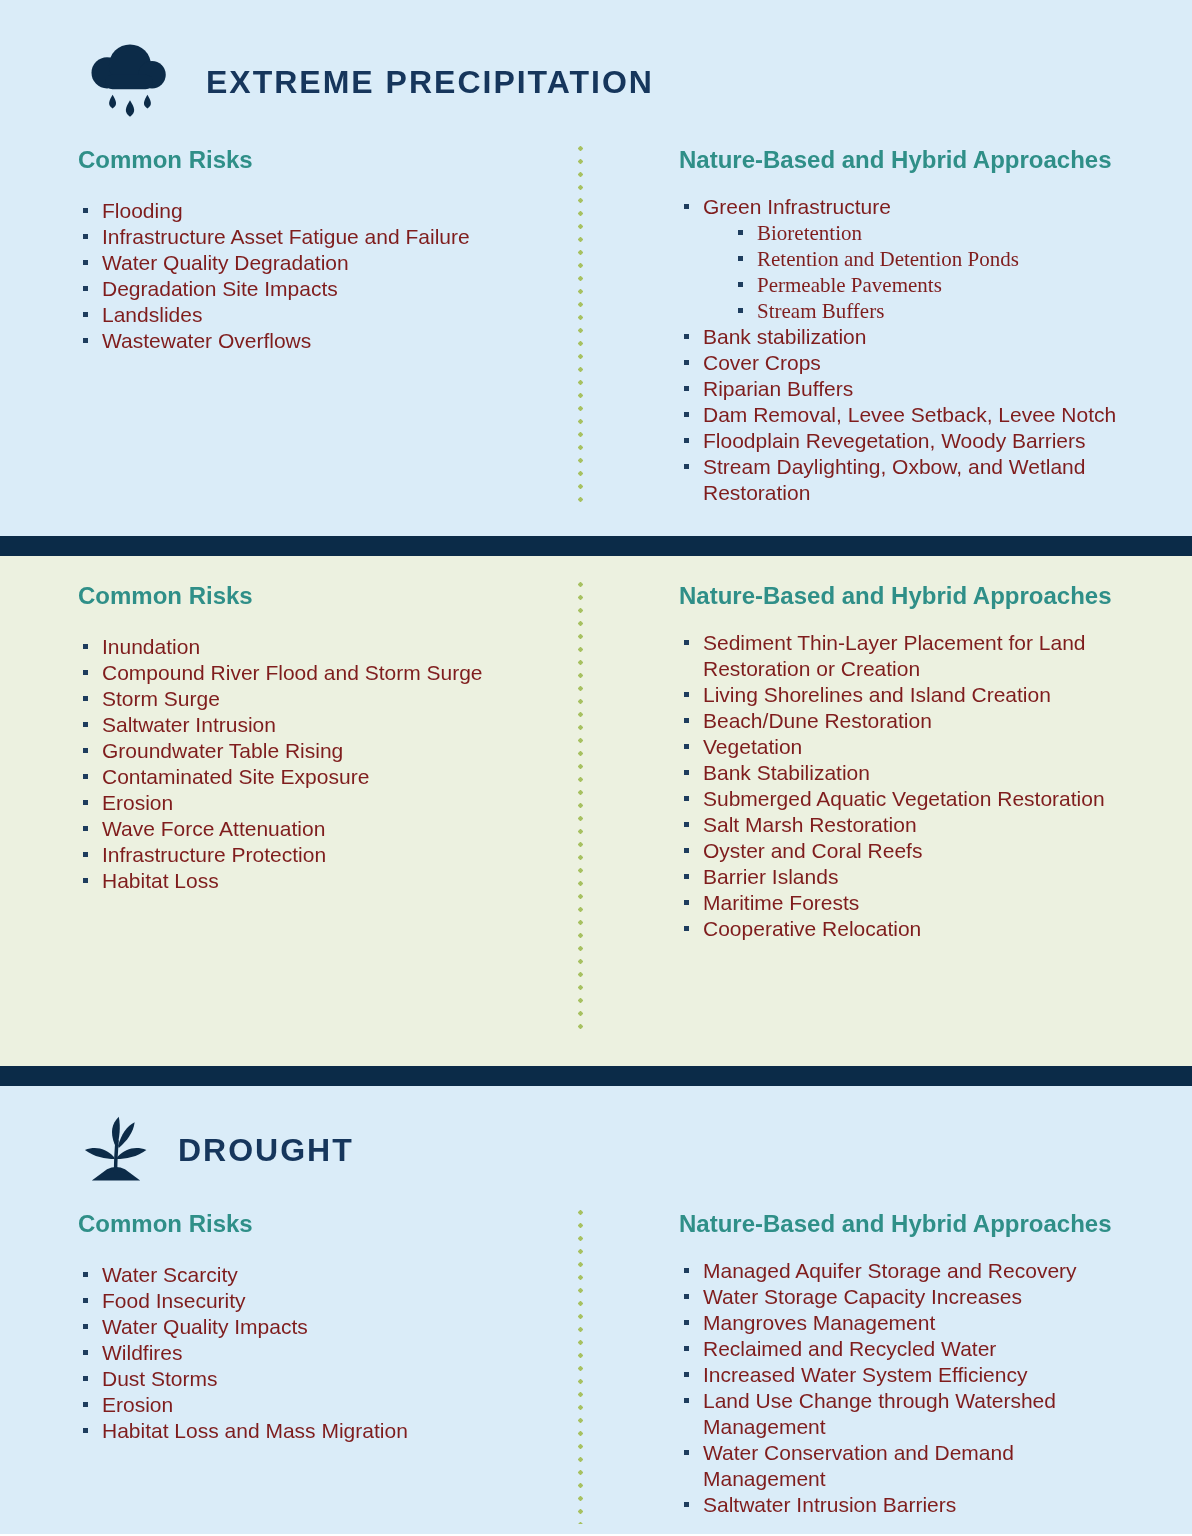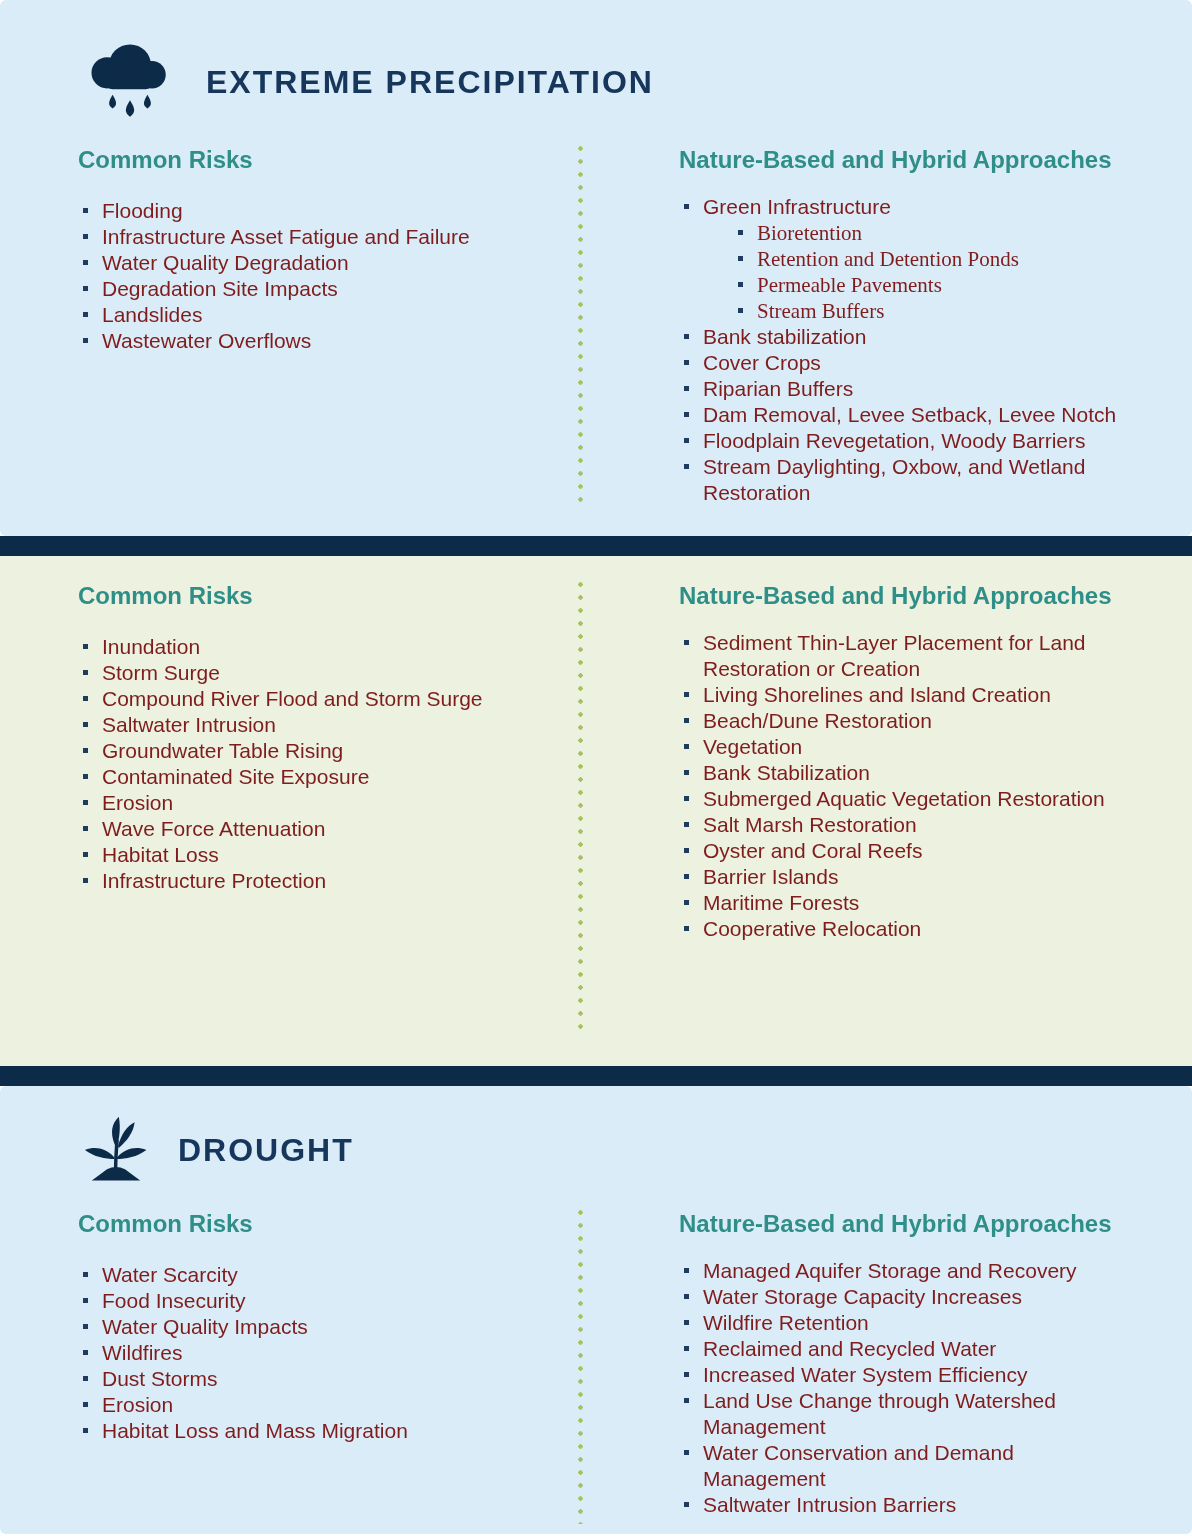--- a/index.html
+++ b/index.html
@@ -6,21 +6,21 @@
   html, body { width: 1192px; }
   body {
     font-family: "Liberation Sans", sans-serif;
     background: #ffffff;
   }
   .band {
     width: 1192px;
     display: flex;
     flex-direction: column;
   }
-  .band-blue { background: #daecf8; border-radius: 6px; }
+  .band-blue { background: #daecf8; }
   .band-green { background: #ecf1e0; }
   .band-s1 { min-height: 528px; padding: 38px 60px 30px 78px; }
   .band-s2 { min-height: 510px; padding: 26px 60px 34px 78px; }
   .band-s3 { min-height: 448px; padding: 24px 60px 10px 78px; }
 
   .divider-bar {
     width: 1192px;
     height: 20px;
     background: #0b2b48;
   }
@@ -133,29 +133,29 @@
 </section>
 
 <div class="divider-bar"></div>
 
 <section class="band band-green band-s2">
   <div class="columns">
     <div class="col-left">
       <h2 class="col-heading">Common Risks</h2>
       <ul class="bullets">
           <li><span class="li-text">Inundation</span></li>
+          <li><span class="li-text">Compound River Flood and Storm Surge</span></li>
           <li><span class="li-text">Storm Surge</span></li>
-          <li><span class="li-text">Compound River Flood and Storm Surge</span></li>
           <li><span class="li-text">Saltwater Intrusion</span></li>
           <li><span class="li-text">Groundwater Table Rising</span></li>
           <li><span class="li-text">Contaminated Site Exposure</span></li>
           <li><span class="li-text">Erosion</span></li>
           <li><span class="li-text">Wave Force Attenuation</span></li>
+          <li><span class="li-text">Infrastructure Protection</span></li>
           <li><span class="li-text">Habitat Loss</span></li>
-          <li><span class="li-text">Infrastructure Protection</span></li>
         </ul>
     </div>
     <div class="dotted-divider"></div>
     <div class="col-right">
       <h2 class="col-heading">Nature-Based and Hybrid Approaches</h2>
       <ul class="bullets">
           <li><span class="li-text">Sediment Thin-Layer Placement for Land Restoration or Creation</span></li>
           <li><span class="li-text">Living Shorelines and Island Creation</span></li>
           <li><span class="li-text">Beach/Dune Restoration</span></li>
           <li><span class="li-text">Vegetation</span></li>
@@ -199,21 +199,21 @@
           <li><span class="li-text">Erosion</span></li>
           <li><span class="li-text">Habitat Loss and Mass Migration</span></li>
         </ul>
     </div>
     <div class="dotted-divider"></div>
     <div class="col-right">
       <h2 class="col-heading">Nature-Based and Hybrid Approaches</h2>
       <ul class="bullets">
           <li><span class="li-text">Managed Aquifer Storage and Recovery</span></li>
           <li><span class="li-text">Water Storage Capacity Increases</span></li>
-          <li><span class="li-text">Wildfire Retention</span></li>
+          <li><span class="li-text">Mangroves Management</span></li>
           <li><span class="li-text">Reclaimed and Recycled Water</span></li>
           <li><span class="li-text">Increased Water System Efficiency</span></li>
           <li><span class="li-text">Land Use Change through Watershed Management</span></li>
           <li><span class="li-text">Water Conservation and Demand Management</span></li>
           <li><span class="li-text">Saltwater Intrusion Barriers</span></li>
         </ul>
     </div>
   </div>
 </section>
 

